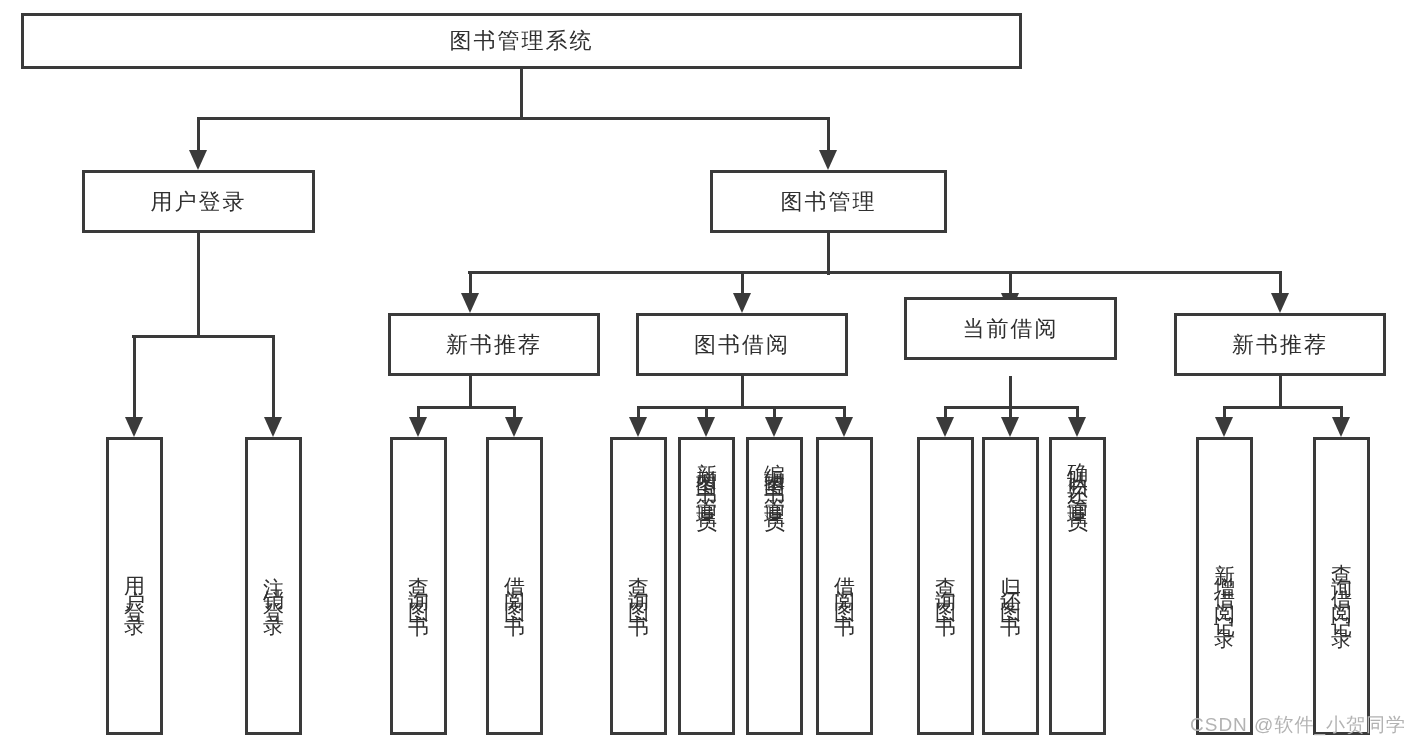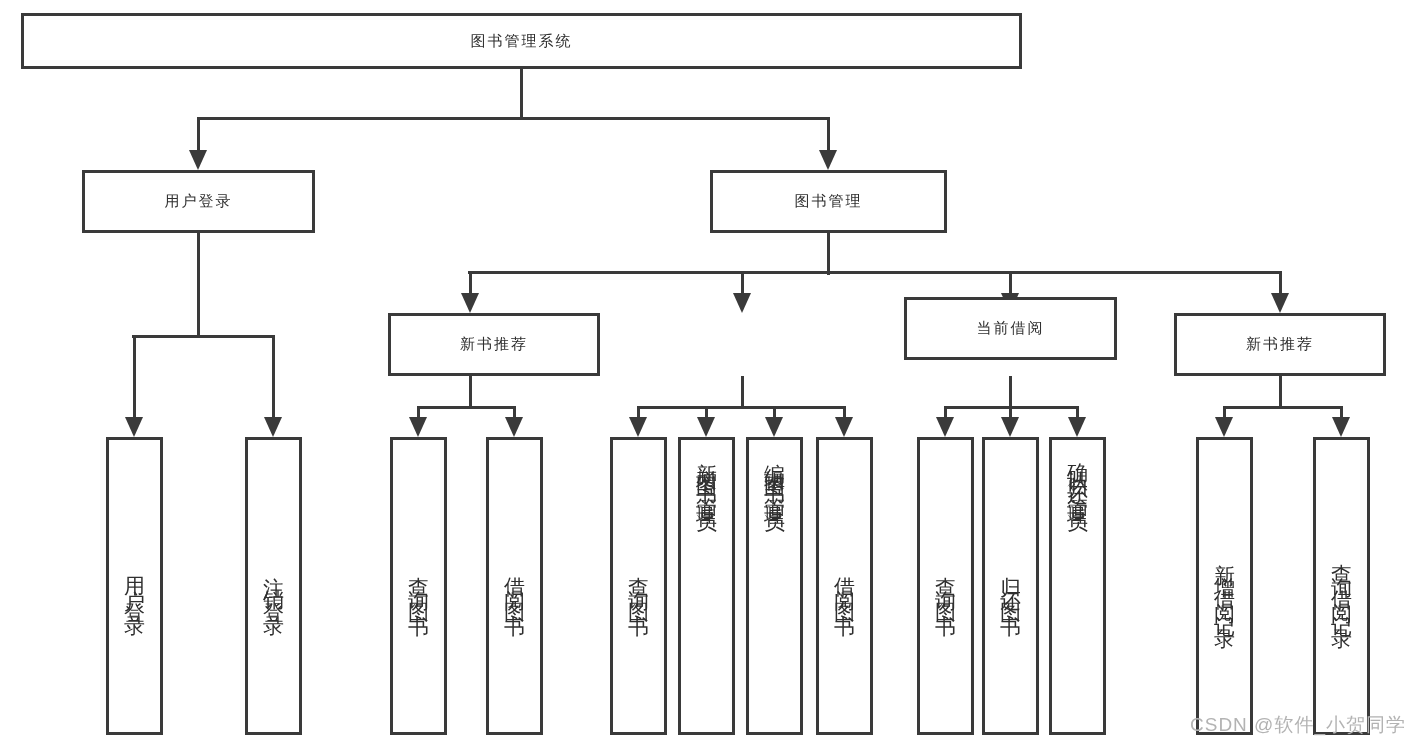--- a/index.html
+++ b/index.html
@@ -4,21 +4,21 @@
 <style>
   html,body{margin:0;padding:0;background:#ffffff;}
   body{width:1405px;height:747px;overflow:hidden;
        font-family:"Liberation Sans",sans-serif;}
   .canvas{position:relative;width:1405px;height:747px;background:#ffffff;}
 
   
   .box{position:absolute;box-sizing:border-box;background:#ffffff;
        border:3px solid #3a3a3a;color:#2f2f2f;
        display:flex;align-items:center;justify-content:center;}
-  .hbox{font-size:15px;letter-spacing:2px;font-weight:500;}
+  .hbox{font-size:22px;letter-spacing:2px;font-weight:500;}
   .vbox{writing-mode:vertical-rl;text-orientation:mixed;
         font-size:21px;letter-spacing:13px;font-weight:500;
         width:57px;height:298px;top:437px;}
   .vbox.tight{letter-spacing:7px;padding-top:6px;justify-content:flex-start;}
 
   .n-root{left:21px;top:13px;width:1001px;height:56px;}
   .n-user-login{left:82px;top:170px;width:233px;height:63px;}
   .n-book-mgmt{left:710px;top:170px;width:237px;height:63px;}
   .n-new-rec{left:364px;top:313px;width:212px;height:63px;margin-left:24px;}
   .n-book-borrow{left:636px;top:313px;width:212px;height:63px;}
@@ -102,20 +102,21 @@
       <div class="edge" style="left: 1340px; top: 407px; width: 3px; height: 11px;"></div>
       <div class="arrowhead" style="left: 1332px; top: 417px;"></div>
     </div>
 
   <div class="box hbox n-root">图书管理系统</div>
 
   <div class="box hbox n-user-login">用户登录</div>
   <div class="box hbox n-book-mgmt">图书管理</div>
 
   <div class="box hbox n-new-rec">新书推荐</div>
+  <div class="box hbox n-book-borrow">图书借阅</div>
   <div class="box hbox n-cur-borrow">当前借阅</div>
   <div class="box hbox n-record">新书推荐</div>
 
   <div class="box vbox n-l1">用户登录</div>
   <div class="box vbox n-l2">注销登录</div>
   <div class="box vbox n-l3">查询图书</div>
   <div class="box vbox n-l4">借阅图书</div>
   <div class="box vbox n-l5">查询图书</div>
   <div class="box vbox tight n-l6">新增图书（管理员）</div>
   <div class="box vbox tight n-l7">编辑图书（管理员）</div>

